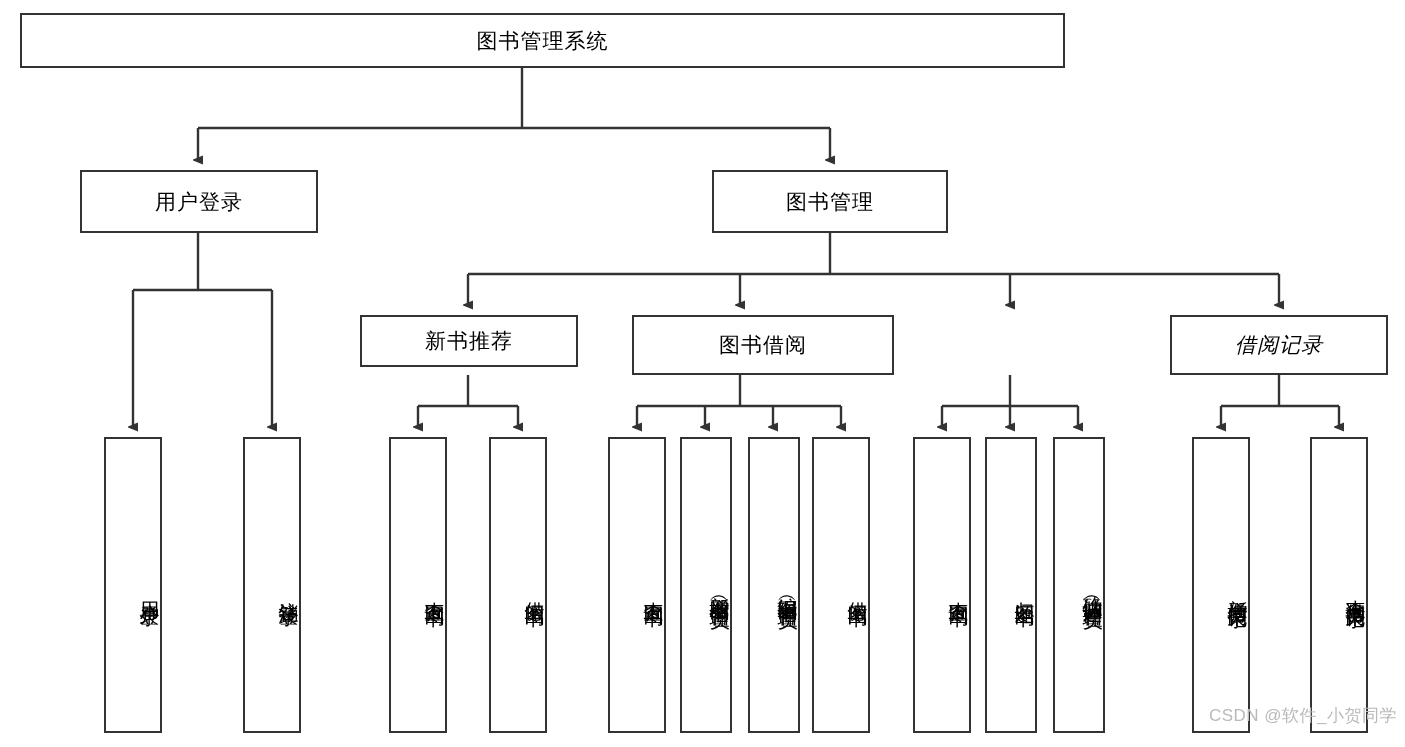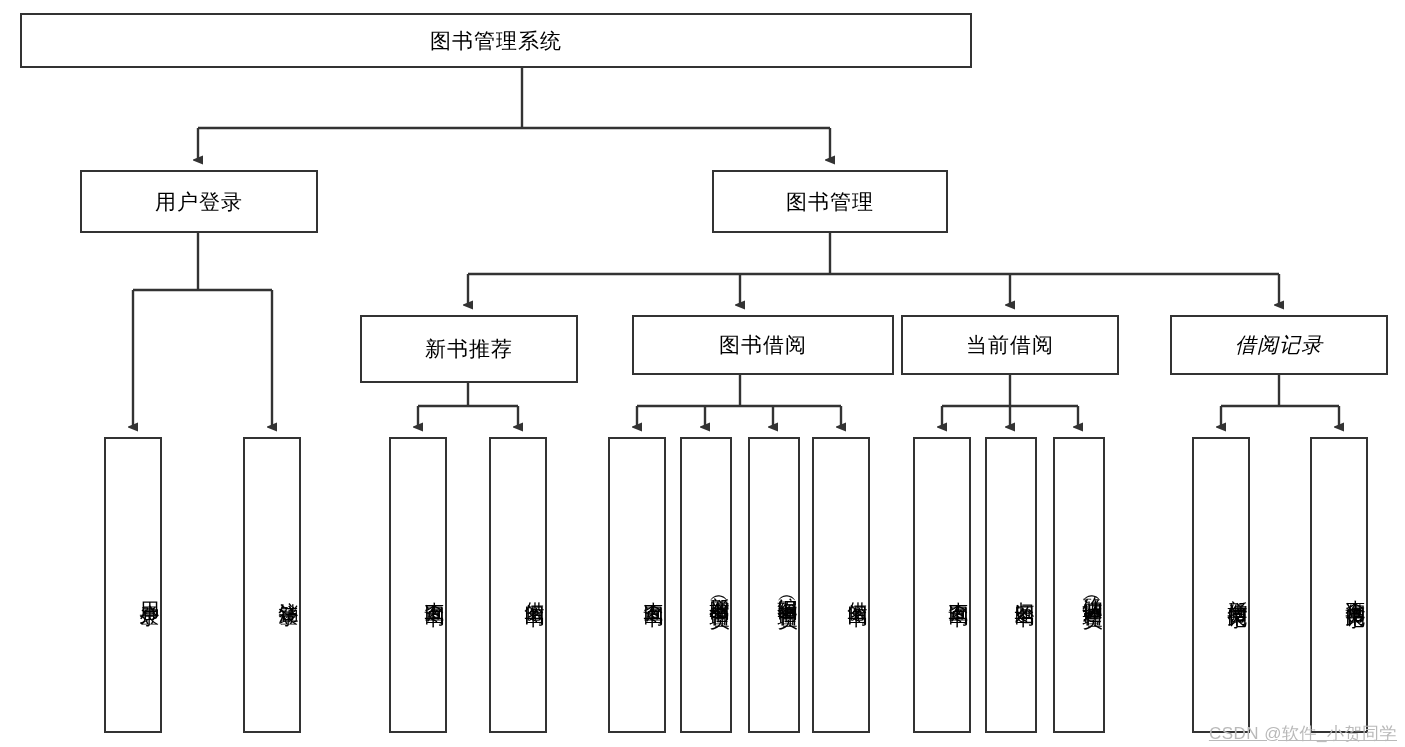--- a/index.html
+++ b/index.html
@@ -55,27 +55,26 @@
   }
   .node-v.start-top {
     align-items: flex-start;
   }
   .label {
     display: block;
   }
   .watermark {
     position: absolute;
     right: 8px;
-    bottom: 2px;
+    bottom: 20px;
     font-size: 17px;
     color: #b9b9b9;
     z-index: 5;
     white-space: nowrap;
     letter-spacing: 0.5px;
-    text-decoration: underline;
   }
 </style>
 </head>
 <body>
 
 <div id="diagram-root">
 
   <svg class="connectors" viewBox="0 0 1405 747" xmlns="http://www.w3.org/2000/svg">
     <defs>
       <marker id="arrow" markerWidth="10" markerHeight="10" refX="4.6" refY="5" orient="auto" markerUnits="userSpaceOnUse">
@@ -119,43 +118,40 @@
       <path d="M1010,406 L1010,427" marker-end="url(#arrow)"></path>
       <path d="M1078,406 L1078,427" marker-end="url(#arrow)"></path>
 
       <path d="M1279,375 L1279,406"></path>
       <path d="M1221,406 L1339,406"></path>
       <path d="M1221,406 L1221,427" marker-end="url(#arrow)"></path>
       <path d="M1339,406 L1339,427" marker-end="url(#arrow)"></path>
     </g>
   </svg>
 
-  <div class="node node-h" style="left:20px; top:13px; width:952px; height:55px;">
+  <div class="node node-h" style="left:20px; top:13px; width:1045px; height:55px;">
     <span class="label">图书管理系统</span>
   </div>
 
   <div class="node node-h" style="left:80px; top:170px; width:238px; height:63px;">
     <span class="label">用户登录</span>
   </div>
 
   <div class="node node-h" style="left:712px; top:170px; width:236px; height:63px;">
     <span class="label">图书管理</span>
   </div>
 
-  <div class="node node-h" style="left:360px; top:315px; width:218px; height:68px;text-align:right;">
+  <div class="node node-h" style="left:360px; top:315px; width:218px; height:52px;text-align:right;">
     <span class="label">新书推荐</span>
   </div>
 
   <div class="node node-h" style="left:632px; top:315px; width:262px; height:60px;">
     <span class="label">图书借阅</span>
   </div>
 
-  <div class="node node-h" style="left:901px; top:315px; width:218px; height:60px;">
-    <span class="label">当前借阅</span>
-  </div>
 
   <div class="node node-h" style="left:1170px; top:315px; width:218px; height:60px;font-style:italic;">
     <span class="label">借阅记录</span>
   </div>
 
   <div class="node node-v" style="left:104px; top:437px; width:58px; height:296px;">
     <span class="label">用户登录</span>
   </div>
 
   <div class="node node-v" style="left:243px; top:437px; width:58px; height:296px;">

